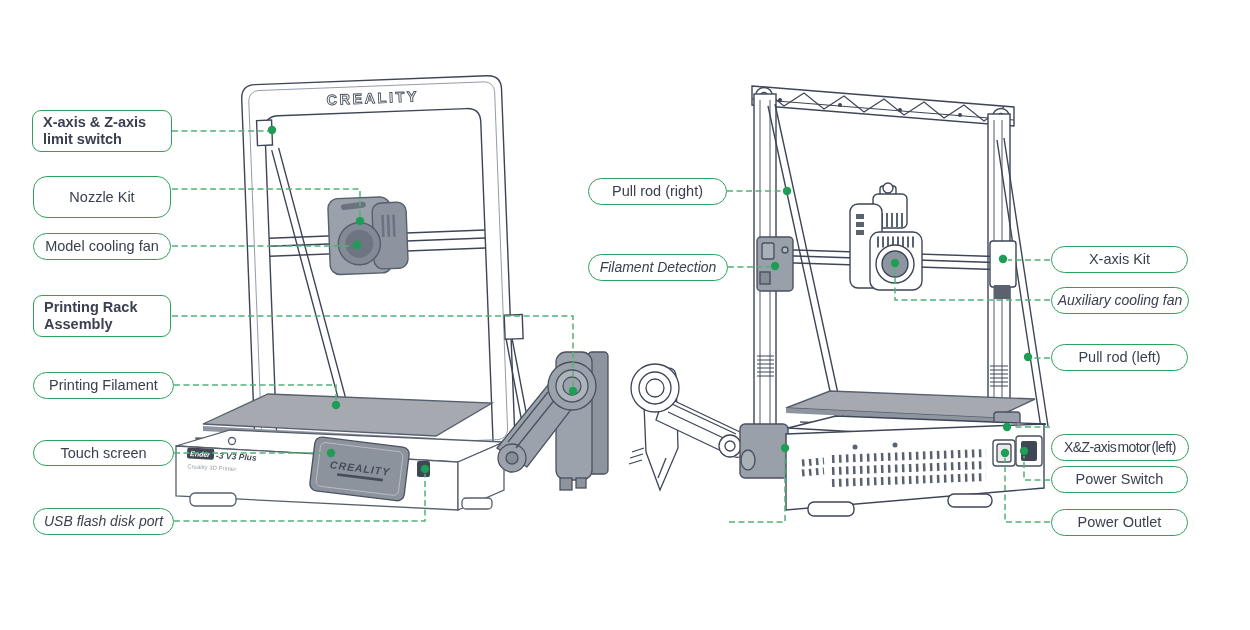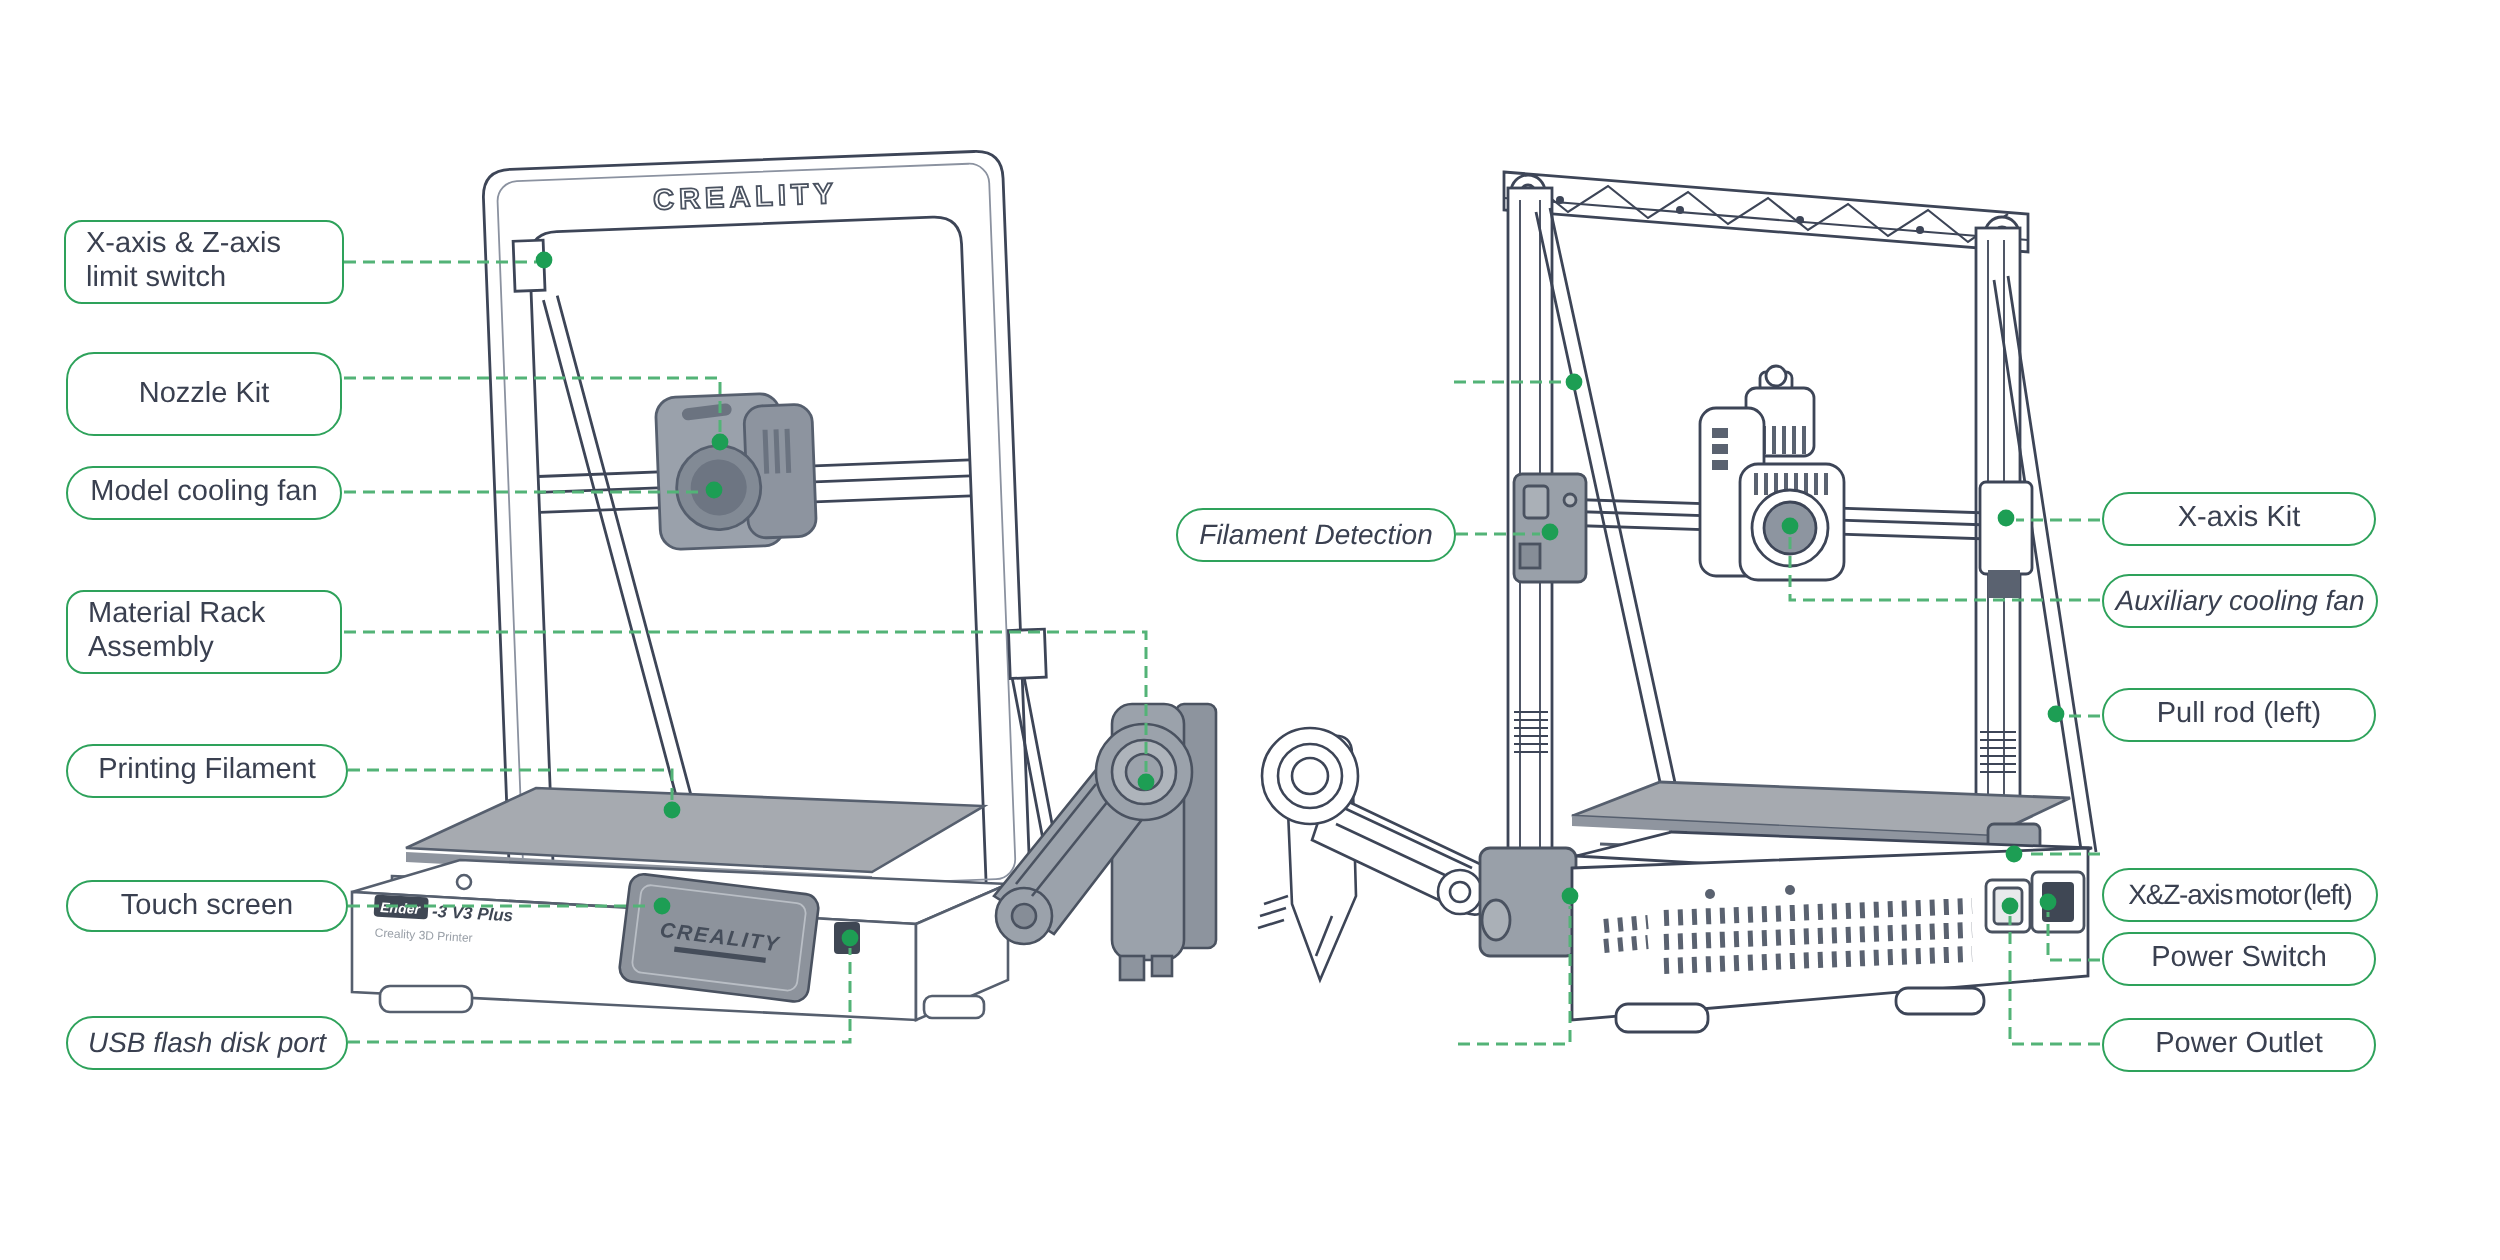--- a/index.html
+++ b/index.html
@@ -8,21 +8,21 @@
     font-family:"Liberation Sans", sans-serif; overflow:hidden;
   }
   .stage svg { position:absolute; left:0; top:0; }
   .pill {
     position:absolute; box-sizing:border-box;
     border:1.6px solid #2ea25b; border-radius:14px; background:#ffffff;
     color:#3a4050; font-size:14.5px; line-height:1.16;
     display:flex; align-items:center; justify-content:center;
     white-space:pre-line; z-index:5;
   }
-  .pill.two-line { border-radius:9px; justify-content:flex-start; padding-left:10px; }
+  .pill.two-line { border-radius:9px; justify-content:flex-start; padding-left:10px;font-weight:bold; }
   .pill.condensed { font-size:14px; letter-spacing:-0.6px; word-spacing:-2px;margin-top:20px; }
   .pill.small { font-size:14px;font-style:italic; }
 </style>
 </head>
 <body>
 
 <div class="stage">
 
 <svg width="1250" height="630" viewBox="0 0 1250 630">
 
@@ -225,25 +225,26 @@
     <circle cx="1007" cy="427" r="4.2"></circle>
     <circle cx="1024" cy="451" r="4.2"></circle>
     <circle cx="1005" cy="453" r="4.2"></circle>
   </g>
 </svg>
 
 <div class="pill two-line" style="left:32px;top:110px;width:140px;height:42px">X-axis &amp; Z-axis
 limit switch</div>
 <div class="pill" style="left:33px;top:176px;width:138px;height:42px">Nozzle Kit</div>
 <div class="pill" style="left:33px;top:233px;width:138px;height:27px">Model cooling fan</div>
-<div class="pill two-line" style="left:33px;top:295px;width:138px;height:42px">Material Rack
+<div class="pill two-line" style="left:33px;top:295px;width:138px;height:42px">Printing Rack
 Assembly</div>
 <div class="pill" style="left:33px;top:372px;width:141px;height:27px">Printing Filament</div>
 <div class="pill" style="left:33px;top:440px;width:141px;height:26px">Touch screen</div>
 <div class="pill small" style="left:33px;top:508px;width:141px;height:27px">USB flash disk port</div>
+<div class="pill" style="left:588px;top:178px;width:139px;height:27px">Pull rod (right)</div>
 <div class="pill small" style="left:588px;top:254px;width:140px;height:27px">Filament Detection</div>
 <div class="pill" style="left:1051px;top:246px;width:137px;height:27px">X-axis Kit</div>
 <div class="pill" style="left:1051px;top:344px;width:137px;height:27px">Pull rod (left)</div>
 <div class="pill small" style="left:1051px;top:287px;width:138px;height:27px">Auxiliary cooling fan</div>
 <div class="pill condensed" style="left:1051px;top:414px;width:138px;height:27px">X&amp;Z-axis motor (left)</div>
 <div class="pill" style="left:1051px;top:466px;width:137px;height:27px">Power Switch</div>
 <div class="pill" style="left:1051px;top:509px;width:137px;height:27px">Power Outlet</div>
 
 </div>
 

